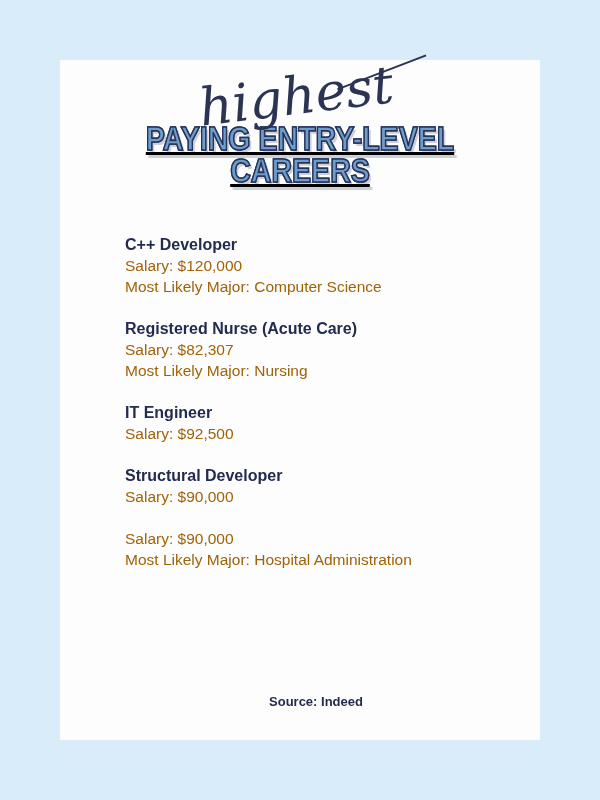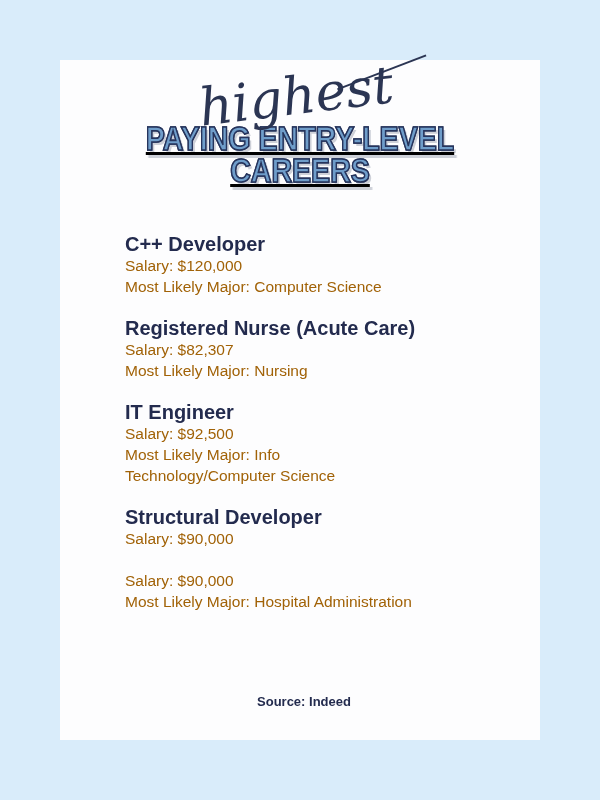--- a/index.html
+++ b/index.html
@@ -64,33 +64,33 @@
     -webkit-text-stroke: 1.6px #26345c;
     text-shadow: 3px 3px 0 rgba(125, 135, 155, 0.38);
     white-space: nowrap;
   }
   .careers {
     padding: 14px 50px 0 65px;
   }
   .career-block { margin-bottom: 21px; }
   .career-name {
     font-weight: bold;
-    font-size: 20px;
+    font-size: 16px;
     line-height: 21px;
     color: #232b4e;
   }
   .career-line {
     font-size: 15.5px;
     line-height: 21px;
     color: #a16207;
   }
   .career-major { white-space: pre-line; }
   .footer {
     position: absolute;
-    bottom: 30px; left: 4px;
+    bottom: 30px; left: 16px;
     width: 100%;
     text-align: center;
   }
   .source-label {
     font-weight: bold;
     font-size: 13px;
     color: #232b4e;
   }
 </style>
 </head>
@@ -117,22 +117,20 @@
 
       <div class="career-block">
         <div class="career-name">Registered Nurse (Acute Care)</div>
         <div class="career-line">Salary: $82,307</div>
         <div class="career-line career-major">Most Likely Major: Nursing</div>
       </div>
 
       <div class="career-block">
         <div class="career-name">IT Engineer</div>
         <div class="career-line">Salary: $92,500</div>
-        <div class="career-line career-major">Most Likely Major: Info
-Technology/Computer Science</div>
       </div>
 
       <div class="career-block">
         <div class="career-name">Structural Developer</div>
         <div class="career-line">Salary: $90,000</div>
       </div>
 
       <div class="career-block">
         <div class="career-line">Salary: $90,000</div>
         <div class="career-line career-major">Most Likely Major: Hospital Administration</div>

